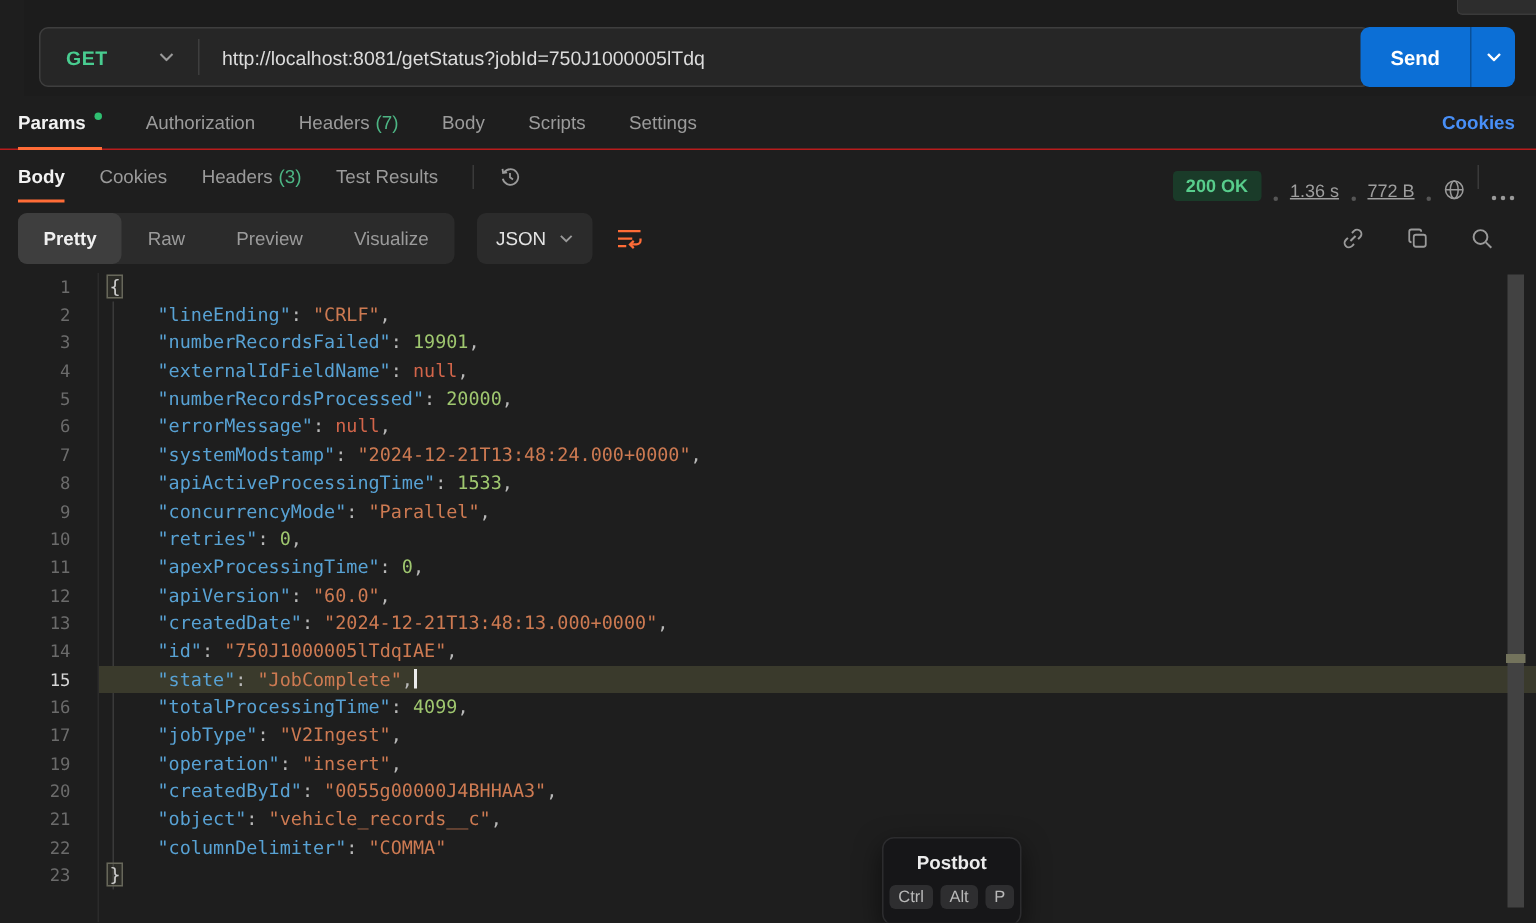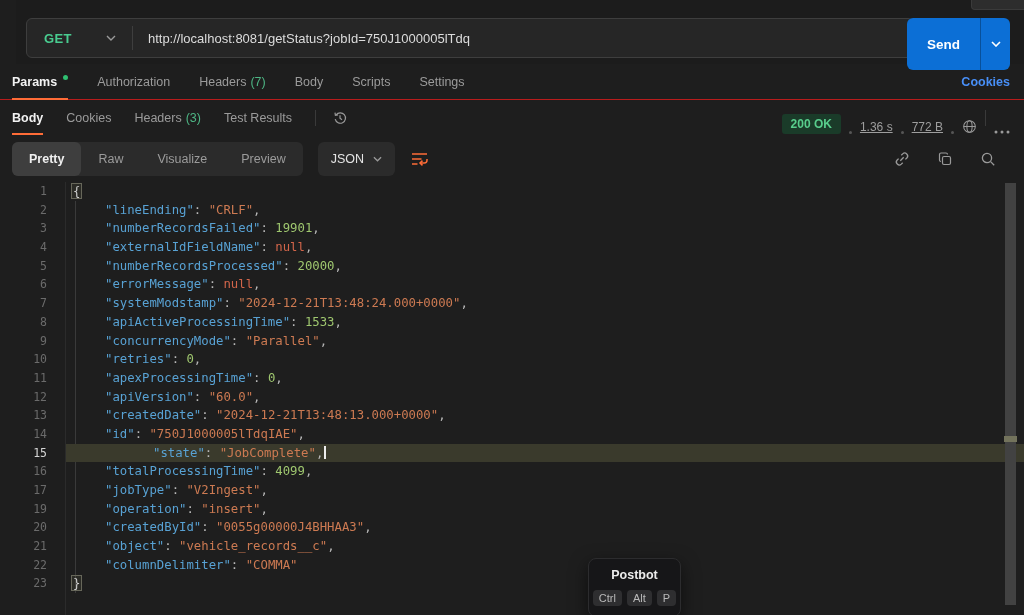--- a/index.html
+++ b/index.html
@@ -8,21 +8,21 @@
   
   .topbar{position:absolute;top:0;left:16px;right:0;height:64px;background:#1c1c1c;}
   .cutoff-el{position:absolute;top:0;left:955px;width:63px;height:9px;background:#2d2d2d;
     border:1px solid #3a3a3a;border-top:none;border-radius:0 0 4px 4px;}
   .url-row{position:absolute;top:18px;left:10px;width:888px;height:40px;background:#262626;
     border:1px solid #3e3e3e;border-radius:6px;display:flex;align-items:center;box-sizing:border-box;}
   .method{color:var(--method-get,#49cc90);font-weight:700;font-size:13px;padding:0 34px 0 17px;letter-spacing:.4px;}
   .method-caret{color:#9a9a9a;margin-right:16px;display:flex;}
   .vdiv{width:1px;height:24px;background:#3e3e3e;}
   .url-text{color:#dcdcdc;font-size:13px;padding-left:15px;white-space:nowrap;}
-  .send-btn{position:absolute;top:18px;right:14px;width:103px;height:52px;background:var(--send-blue,#0c6fd6);
+  .send-btn{position:absolute;top:18px;right:14px;width:103px;height:40px;background:var(--send-blue,#0c6fd6);
     border-radius:6px;display:flex;overflow:hidden;}
   .send-main{flex:1;display:flex;align-items:center;justify-content:center;color:#fff;font-weight:700;font-size:13.5px;}
   .send-caret{width:29px;border-left:1px solid rgba(0,0,0,.28);display:flex;align-items:center;justify-content:center;color:#fff;}
 
   
   .req-tabs{position:absolute;top:64px;left:0;right:0;height:36px;border-bottom:1px solid #b91c1c;
     display:flex;align-items:stretch;padding-left:12px;box-sizing:border-box;}
   .tab{color:#9b9b9b;font-size:12.5px;margin-right:29px;position:relative;display:flex;align-items:center;}
   .tab.active{color:#f2f2f2;font-weight:600;}
   .tab.active::after{content:"";position:absolute;left:0;right:0;bottom:-1px;height:2px;background:var(--accent,#ff6c37);}
@@ -52,21 +52,21 @@
     align-items:center;padding:0 13px;color:#e4e4e4;font-size:12.5px;gap:9px;}
   .wrap-btn{margin-left:15px;display:flex;align-items:center;color:var(--accent,#ff6c37);}
   .viewer-icons{margin-left:auto;display:flex;gap:27px;color:#9a9a9a;align-items:center;}
 
   
   .code{position:absolute;top:182px;left:0;right:0;bottom:0;font-family:"DejaVu Sans Mono",monospace;
     font-size:12.3px;line-height:18.7px;}
   .code::before{content:"";position:absolute;left:65px;top:0;bottom:0;width:1px;background:#2b2b2b;}
   .indent-guide{position:absolute;left:75px;top:18.7px;height:392.7px;width:1px;background:#3a3a3a;}
   .code-row{position:relative;height:18.7px;display:flex;white-space:pre;}
-  .code-row.active{background:linear-gradient(to right,transparent 66px,var(--active-line-bg,#3a3a2c) 66px);gap:48px;}
+  .code-row.active{background:linear-gradient(to right,transparent 66px,var(--active-line-bg,#3a3a2c) 66px);}
   .gutter{width:66px;flex:none;text-align:right;padding-right:19px;color:var(--line-number,#6b6b6b);
     font-size:11.5px;box-sizing:border-box;}
   .code-row.active .gutter{color:#d6d6d6;}
   .row-content{padding-left:7px;}
   .row-content.indent{padding-left:39px;}
   .tk-key{color:var(--key-blue,#58a2d4);}
   .tk-pn{color:var(--punct,#b8b8b8);}
   .tk-str{color:var(--string-orange,#cd7a52);}
   .tk-num{color:var(--number-green,#9fc76f);}
   .tk-null{color:var(--null-red,#d2654a);}
@@ -184,22 +184,22 @@
           <circle cx="14" cy="2" r="1.5"></circle>
       </svg>
     </span>
   </div>
 </div>
 
 <div class="viewer-bar">
   <div class="segmented" id="view-segments">
       <div class="seg-item active">Pretty</div>
       <div class="seg-item">Raw</div>
+      <div class="seg-item">Preview</div>
       <div class="seg-item">Visualize</div>
-      <div class="seg-item">Preview</div>
     </div>
   <div class="format-select">
     <span>JSON</span>
     <span>
       <svg width="9" height="6" viewBox="0 0 10 6">
           <path d="M1 1l4 4 4-4" fill="none" stroke="#9a9a9a" stroke-width="1.4"></path>
         </svg>
     </span>
   </div>
   <span class="wrap-btn">

